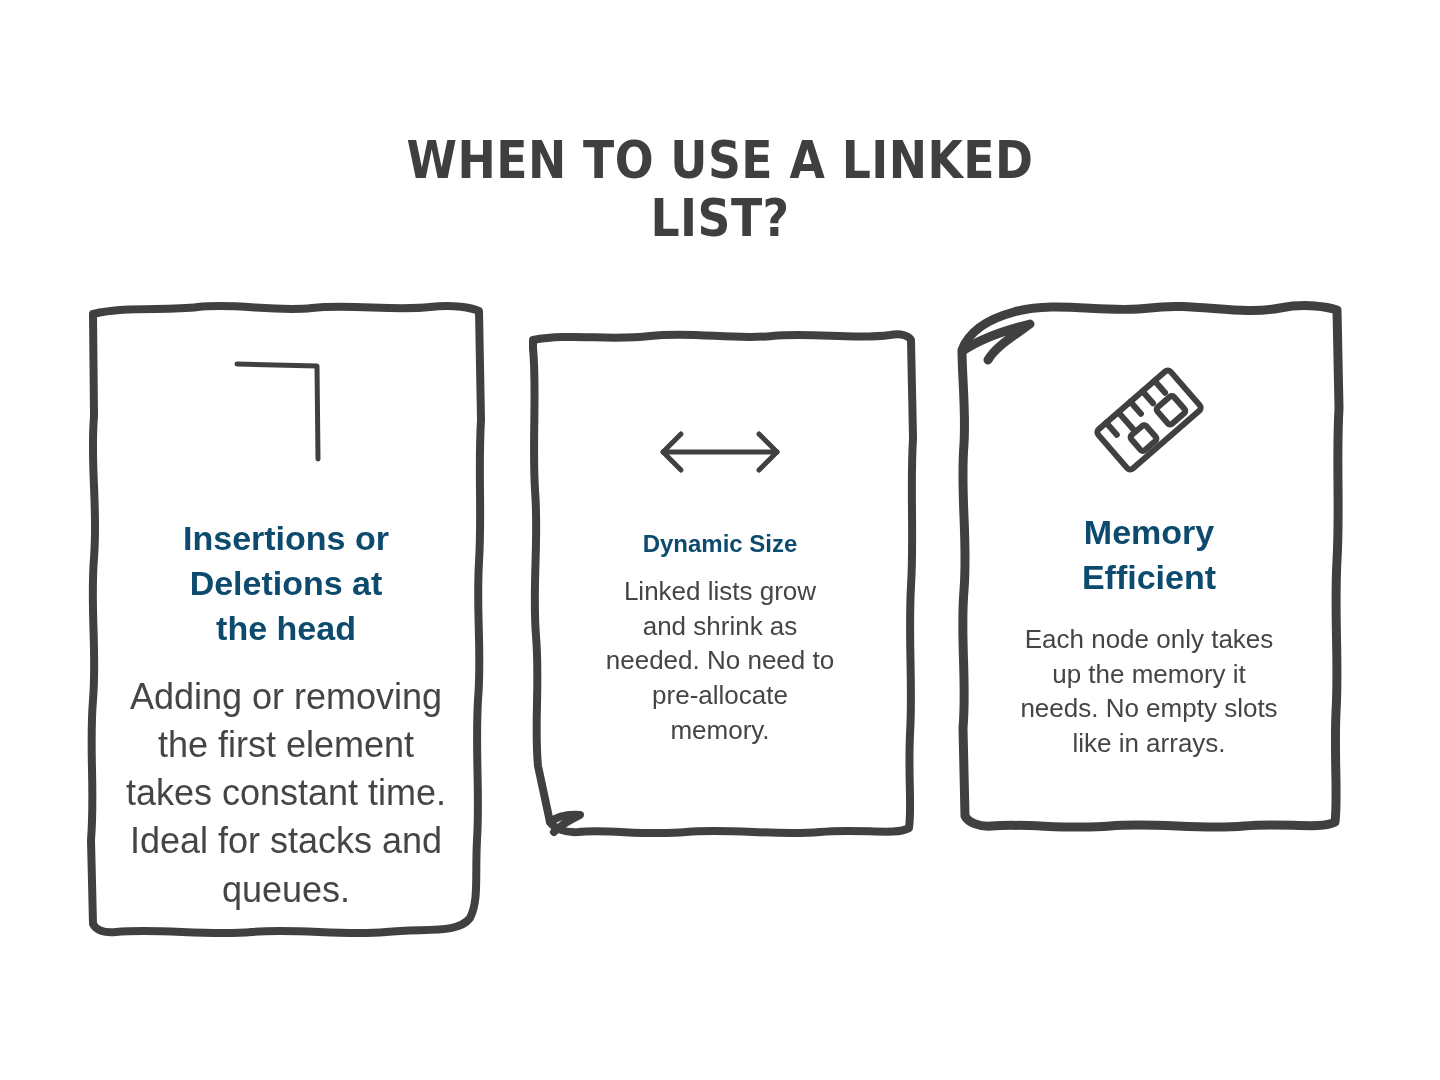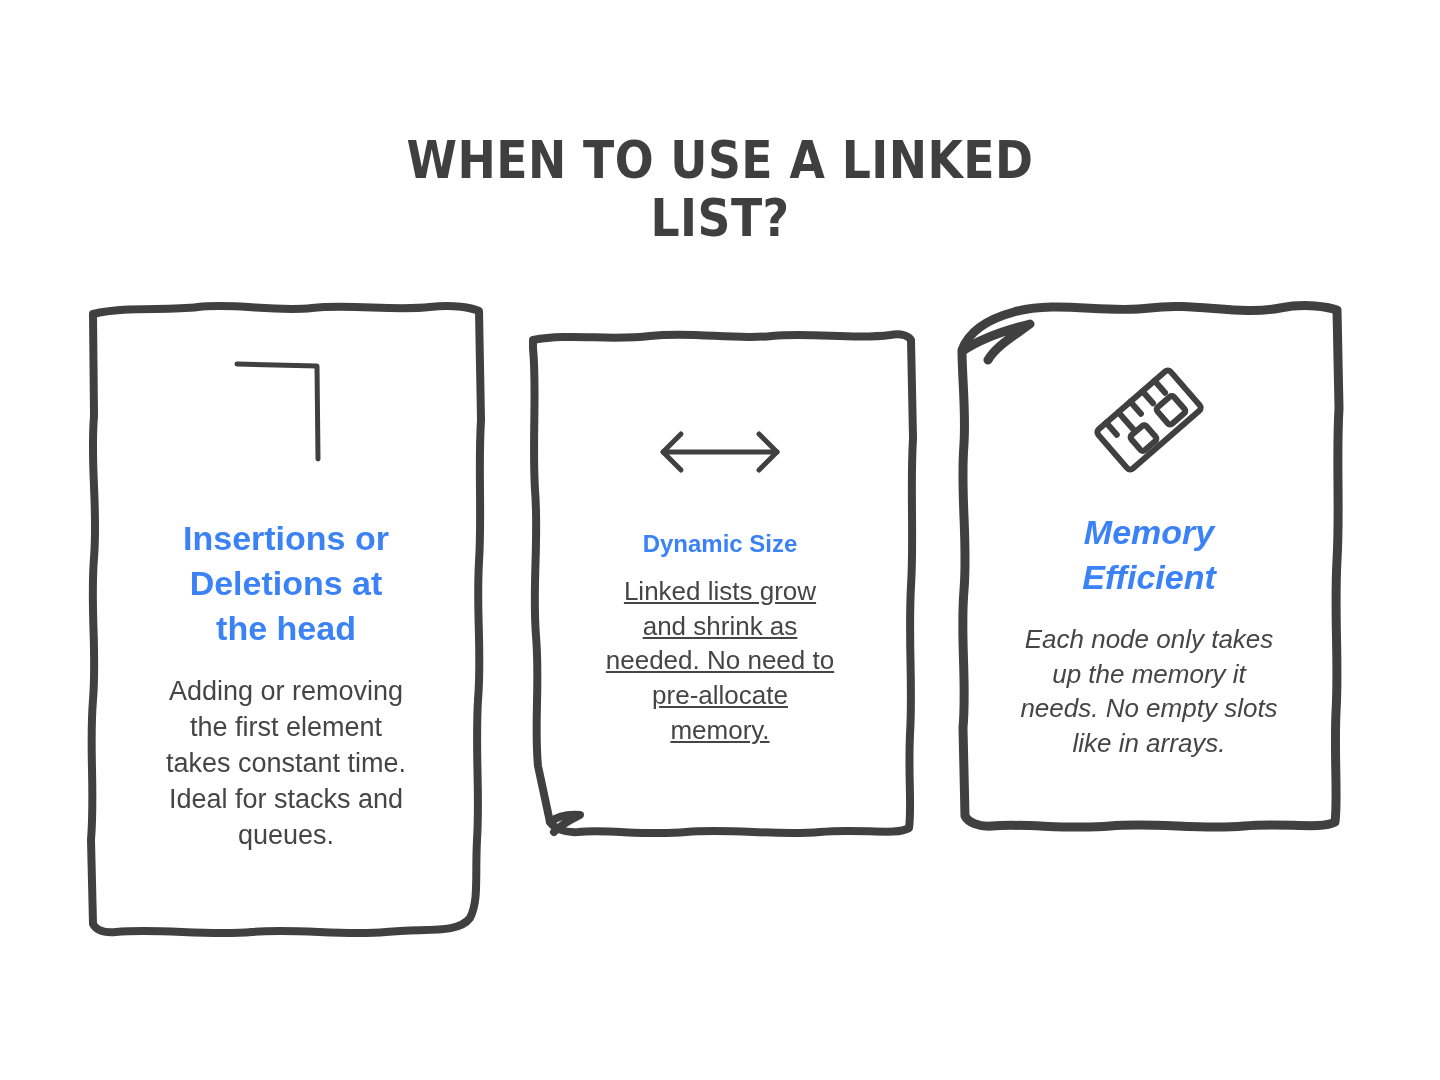--- a/index.html
+++ b/index.html
@@ -73,51 +73,51 @@
     display: flex;
     justify-content: center;
     align-items: center;
   }
 
   .card-heading {
     font-family: "Liberation Sans", sans-serif;
     font-weight: bold;
     font-size: 34px;
     line-height: 1.32;
-    color: #3b82f6;
+    color: #0c4a6e;
     margin: 0;
     white-space: pre-line;
   }
   .card-text {
     font-family: "Liberation Sans", sans-serif;
     font-weight: normal;
-    font-size: 27px;
+    font-size: 36px;
     line-height: 1.34;
     color: #454545;
     margin: 0;
     white-space: pre-line;
   }
   .card-heading + .card-text { margin-top: 22px; }
 
   
   #card-1 { left: 86px;  top: 300px; width: 400px; height: 642px; }
   #card-2 { left: 524px; top: 328px; width: 392px; height: 518px; }
   #card-3 { left: 954px; top: 298px; width: 390px; height: 546px; }
 
   #card-1 .card-icon { top: 46px;  height: 120px; }
   #card-2 .card-icon { top: 78px;  height: 92px; }
   #card-3 .card-icon { top: 52px;  height: 140px; }
 
   #card-1 .card-body { top: 216px; }
   #card-2 .card-body { top: 200px; }
-  #card-3 .card-body { top: 212px; font-style: italic; }
+  #card-3 .card-body { top: 212px; }
 
   #card-2 .card-heading { font-size: 24px; }
   #card-2 .card-text { font-size: 26px; }
-  #card-2 .card-heading + .card-text { margin-top: 14px; text-decoration: underline; }
+  #card-2 .card-heading + .card-text { margin-top: 14px; }
   #card-3 .card-text { font-size: 26px; }
   #card-3 .card-heading + .card-text { }
 
   .stroke {
     fill: none;
     stroke: #404040;
     stroke-linecap: round;
     stroke-linejoin: round;
   }
 </style>

